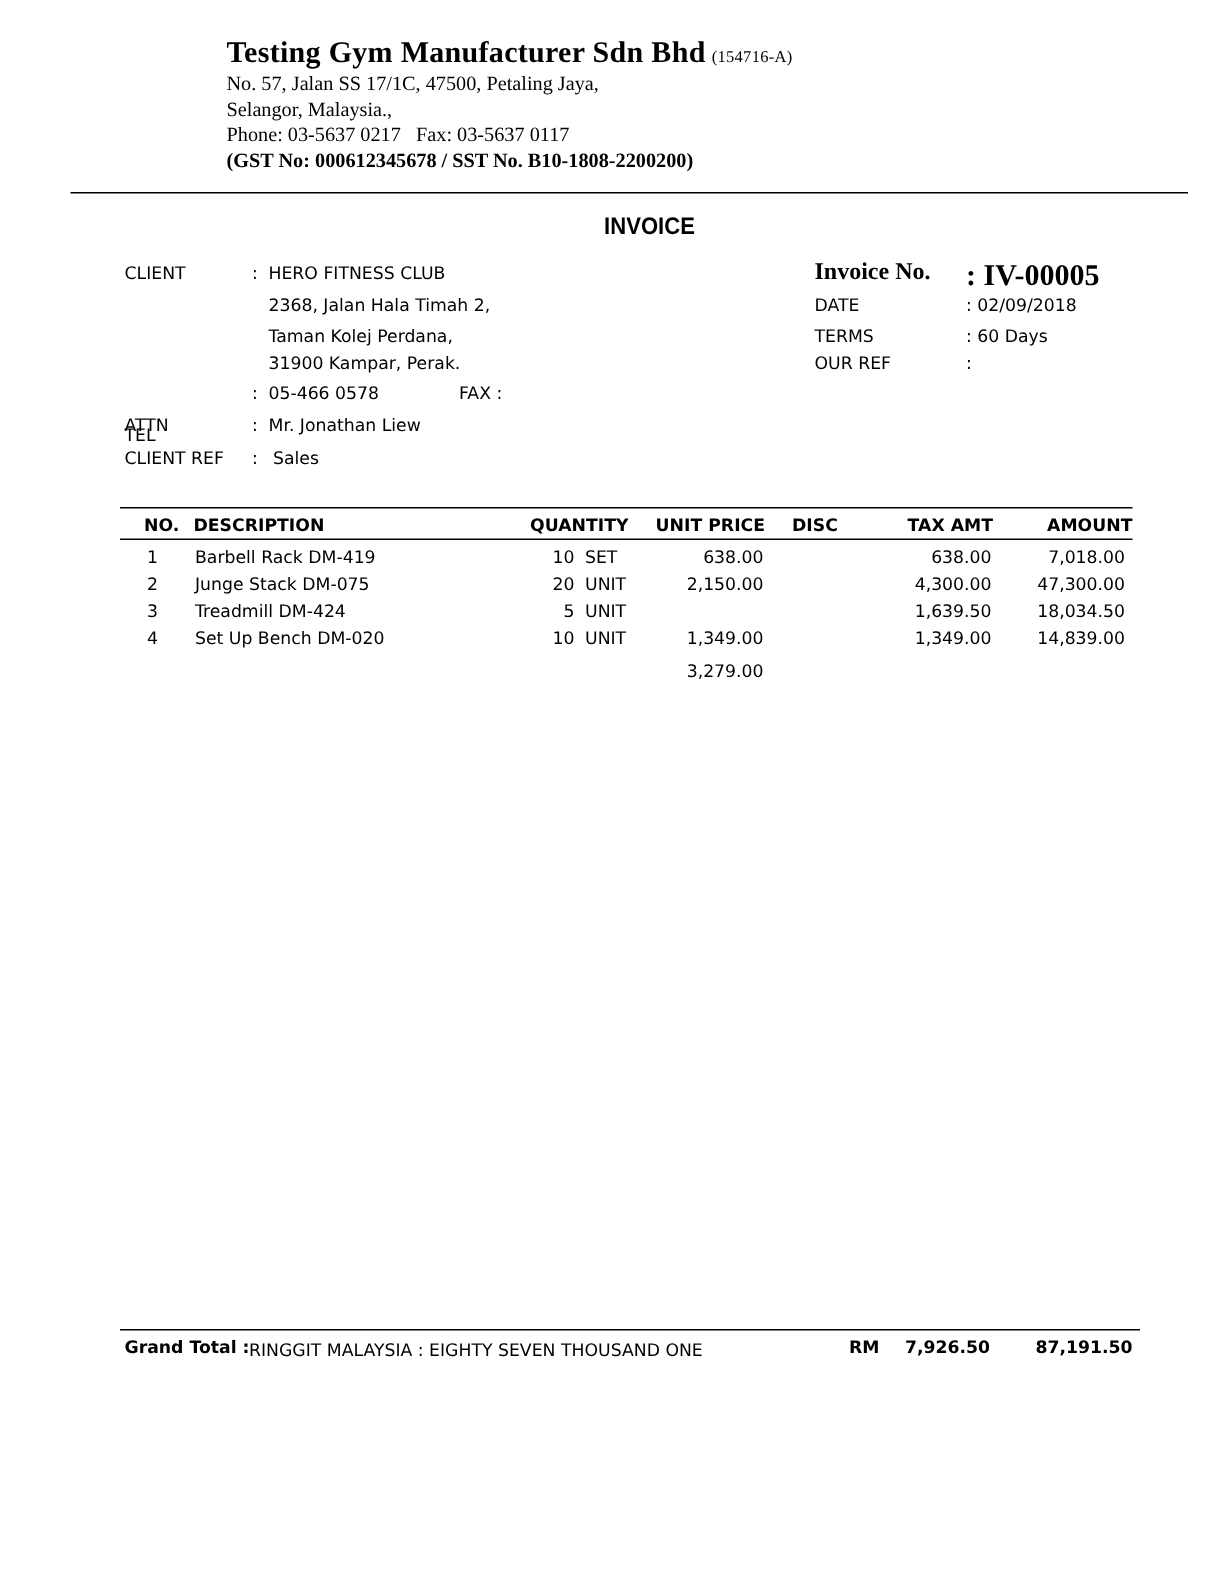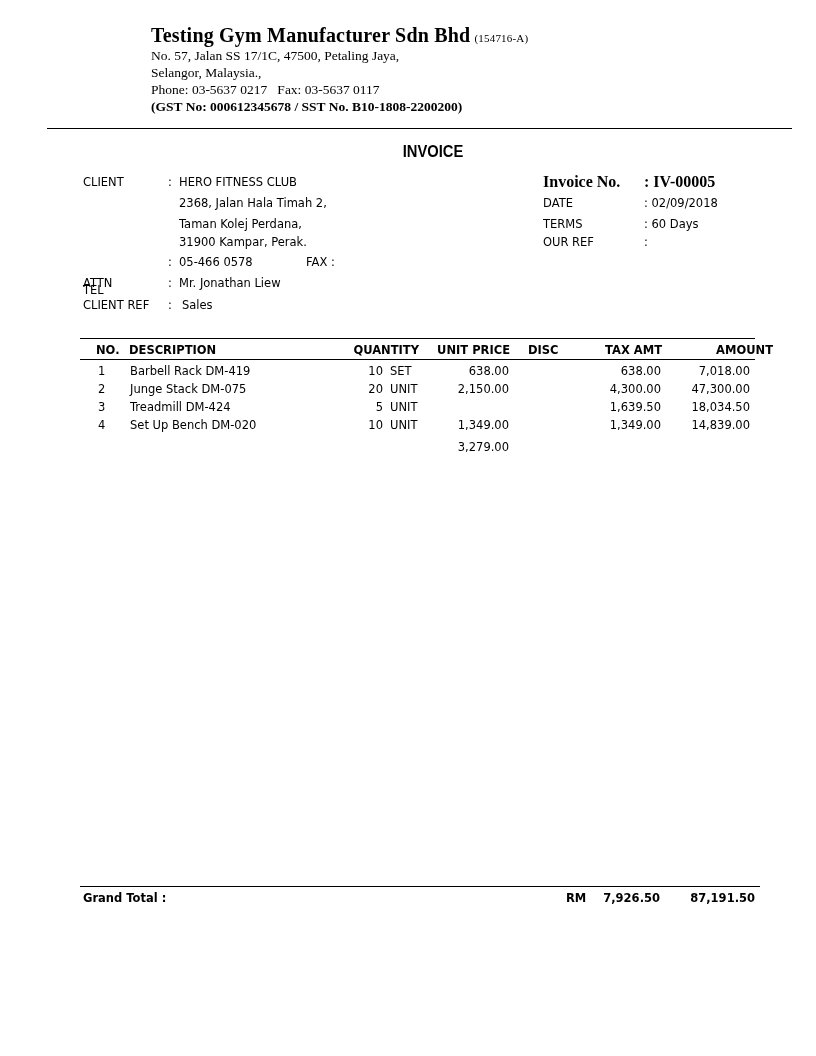--- a/index.html
+++ b/index.html
@@ -16,21 +16,21 @@
     .header-rule { left: 47px; top: 128px; width: 745px; height: 0; border-top: 1.5px solid #000; }
 
     .invoice-title { left: 0; width: 866px; text-align: center; top: 143px; font-size: 16px; font-weight: bold; font-family: "Liberation Sans", sans-serif; transform: scaleX(0.92); }
 
     
     .lbl { left: 83px; white-space: nowrap; }
     .colon-l { left: 168px; }
     .val-l { left: 179px; white-space: nowrap; }
 
     .inv-no-label { left: 543px; top: 173px; font-size: 16px; font-weight: bold; font-family: "Liberation Serif", serif; white-space: nowrap; }
-    .inv-no-val { left: 644px; top: 173px; font-size: 16px; font-weight: bold; font-family: "Liberation Serif", serif; white-space: nowrap; }
+    .inv-no-val { left: 644px; top: 173px; font-size: 20px; font-weight: bold; font-family: "Liberation Serif", serif; white-space: nowrap; }
     .rlbl { left: 543px; white-space: nowrap; }
     .rcolon { left: 644px; white-space: nowrap; }
 
     
     .tbl-rule { left: 80px; width: 675px; height: 0; border-top: 1px solid #000; }
     .th { top: 343px; font-weight: bold; white-space: nowrap; }
     .cell { white-space: nowrap; }
     .right { text-align: right; }
 
     
@@ -95,21 +95,21 @@
 
 <div>
   <div class="abs tbl-rule" style="top:338px;"></div>
 
   <div class="abs sans th" style="left:96px;">NO.</div>
   <div class="abs sans th" style="left:129px;">DESCRIPTION</div>
   <div class="abs sans th right" style="left:340px; width:79px;">QUANTITY</div>
   <div class="abs sans th right" style="left:420px; width:90px;">UNIT PRICE</div>
   <div class="abs sans th" style="left:528px;">DISC</div>
   <div class="abs sans th right" style="left:580px; width:82px;">TAX AMT</div>
-  <div class="abs sans th right" style="left:680px; width:93px;">AMOUNT</div>
+  <div class="abs sans th right" style="left:662px; width:93px;">AMOUNT</div>
 
   <div class="abs tbl-rule" style="top:359px;"></div>
 
   <div>
     <div class="abs sans cell" style="top:364px; left:98px;">1</div>
     <div class="abs sans cell" style="top:364px; left:130px;">Barbell Rack DM-419</div>
     <div class="abs sans cell right" style="top:364px; left:345px; width:38px;">10</div>
     <div class="abs sans cell" style="top:364px; left:390px;">SET</div>
     <div class="abs sans cell right" style="top:364px; left:420px; width:89px;">638.00</div>
     <div class="abs sans cell" style="top:364px; left:528px;"></div>
@@ -148,17 +148,18 @@
     <div class="abs sans cell" style="top:418px; left:528px;"></div>
     <div class="abs sans cell right" style="top:418px; left:580px; width:81px;">1,349.00</div>
     <div class="abs sans cell right" style="top:418px; left:660px; width:90px;">14,839.00</div>
   </div>
 </div>
 
 <div>
   <div class="abs total-rule"></div>
   <div class="abs sans grand-label">Grand Total :</div>
   <div class="abs sans words">
+    <div>RINGGIT MALAYSIA : EIGHTY SEVEN THOUSAND ONE</div>
   </div>
   <div class="abs sans rm">RM</div>
   <div class="abs sans tax-total">7,926.50</div>
   <div class="abs sans grand-amount">87,191.50</div>
 </div>
 
 </body></html>

